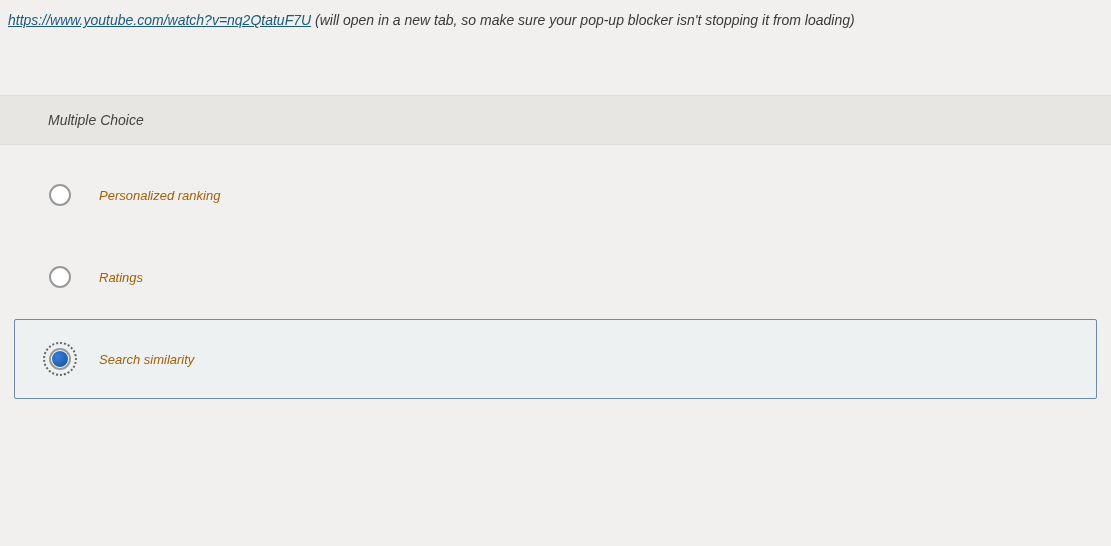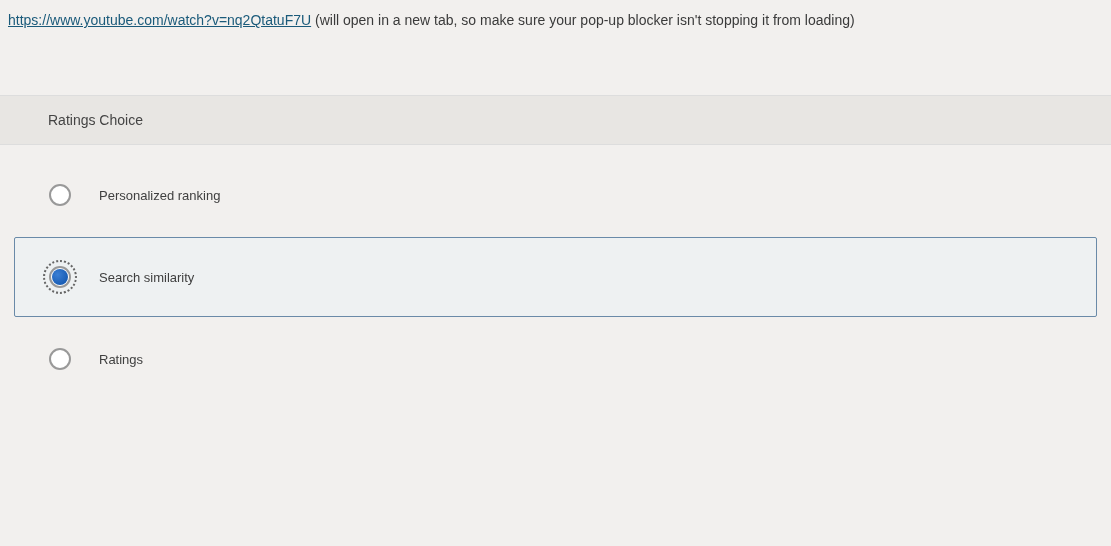--- a/index.html
+++ b/index.html
@@ -1,15 +1,15 @@
 <!DOCTYPE html>
 <html><head>
   <meta charset="utf-8">
   <style>
-    * { box-sizing: border-box; margin: 0; padding: 0; }
+    * { box-sizing: border-box; margin: 0; padding: 0; font-style: italic; }
     body {
       font-family: Arial, Helvetica, sans-serif;
       background: #f2f0ee;
       width: 1111px;
       height: 546px;
       color: #3a3a3a;
       font-size: 14px;
       overflow: hidden;
     }
     .header-area {
@@ -72,48 +72,48 @@
     }
     .radio-inner {
       width: 16px;
       height: 16px;
       border-radius: 50%;
       background: radial-gradient(circle at 35% 35%, #3b7fd4, #0b4fa8);
       display: none;
     }
     .radio.checked .radio-inner { display: block; }
     .option-label {
-      color: #404040;
+      color: #a16207;
       font-size: 13px;
     }
   </style>
 </head>
 <body>
 
 <div class="header-area">
   <div>
     <a class="link" href="#">https://www.youtube.com/watch?v=nq2QtatuF7U</a><span class="link-note"> (will open in a new tab, so make sure your pop-up blocker isn't stopping it from loading)</span>
   </div>
 </div>
 
 <div class="mc-container">
-  <div class="mc-header">Ratings Choice</div>
+  <div class="mc-header">Multiple Choice</div>
   <div class="options">
 
     <div class="option-row">
       <div class="radio"></div>
       <span class="option-label">Personalized ranking</span>
+    </div>
+
+    <div class="option-row">
+      <div class="radio"></div>
+      <span class="option-label">Ratings</span>
     </div>
 
     <div class="option-row selected">
       <div class="radio checked">
           <div class="radio-inner"></div>
         </div>
       <span class="option-label">Search similarity</span>
     </div>
 
-    <div class="option-row">
-      <div class="radio"></div>
-      <span class="option-label">Ratings</span>
-    </div>
-
   </div>
 </div>
 
 </body></html>

